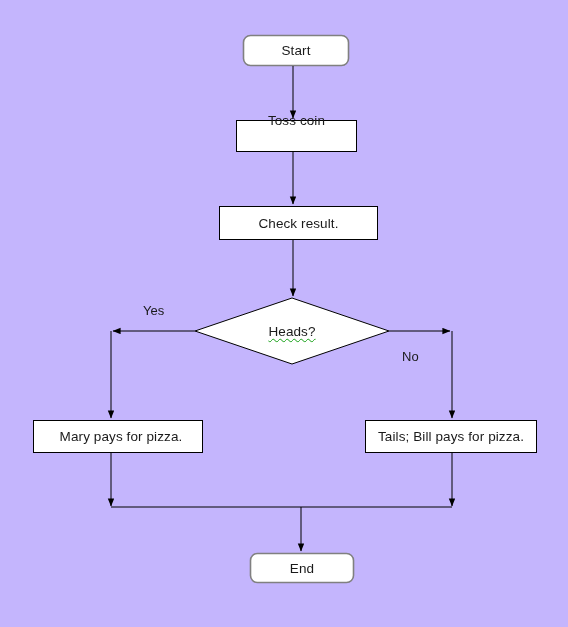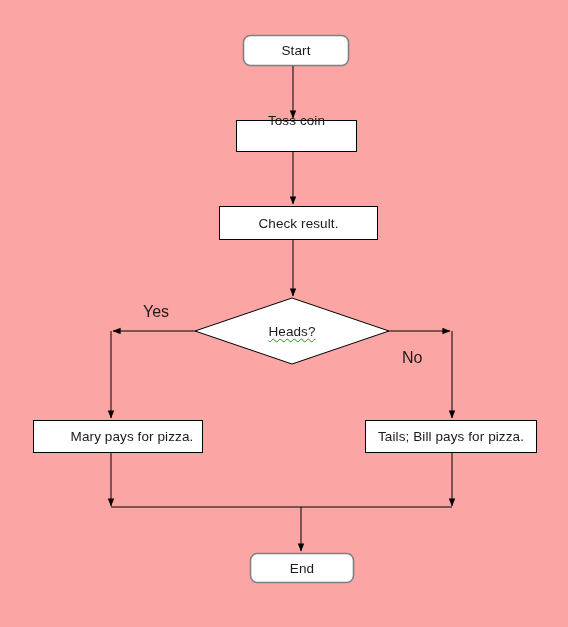--- a/index.html
+++ b/index.html
@@ -8,21 +8,21 @@
     padding: 0;
     background: #ffffff;
   }
   body {
     font-family: "Liberation Sans", sans-serif;
   }
   #canvas {
     position: relative;
     width: 568px;
     height: 627px;
-    background: #fca5a5;
+    background: #c4b5fd;
     overflow: hidden;
   }
   #flow-svg {
     position: absolute;
     left: 0;
     top: 0;
     width: 568px;
     height: 627px;
   }
   .node-label {
@@ -31,21 +31,21 @@
     align-items: center;
     justify-content: center;
     font-size: 13.5px;
     color: #1a1a1a;
     letter-spacing: 0.1px;
     white-space: nowrap;
     pointer-events: none;
   }
   .edge-label {
     position: absolute;
-    font-size: 16px;
+    font-size: 13px;
     color: #1a1a1a;
     white-space: nowrap;
   }
   .misspelled {
     text-decoration: underline;
     text-decoration-color: #15a015;
     text-decoration-style: wavy;
     text-decoration-thickness: 1px;
     text-underline-offset: 2px;
   }
@@ -100,21 +100,21 @@
   <div class="node-label" style="left:243px; top:35px; width:106px; height:31px;">Start</div>
 
   <div class="node-label" style="left:236px; top:104px; width:121px; height:32px;">Toss coin</div>
 
   <div class="node-label" style="left:195px; top:315px; width:194px; height:32px;">
     <span class="misspelled">Heads?</span>
   </div>
 
   <div class="node-label" style="left:219px; top:206px; width:159px; height:34px;">Check result.</div>
 
-  <div class="node-label" style="left:47px; top:420px; width:170px; height:33px;">Mary pays for pizza.</div>
+  <div class="node-label" style="left:36px; top:420px; width:170px; height:33px;">Mary pays for pizza.</div>
 
   <div class="node-label" style="left:250px; top:553px; width:104px; height:30px;">End</div>
 
   <div class="node-label" style="left:365px; top:420px; width:172px; height:33px;">Tails; Bill pays for pizza.</div>
 
   <div class="edge-label" style="left:143px; top:303px;">Yes</div>
 
   <div class="edge-label" style="left:402px; top:309px;margin-top:40px;">No</div>
 
 </div>

